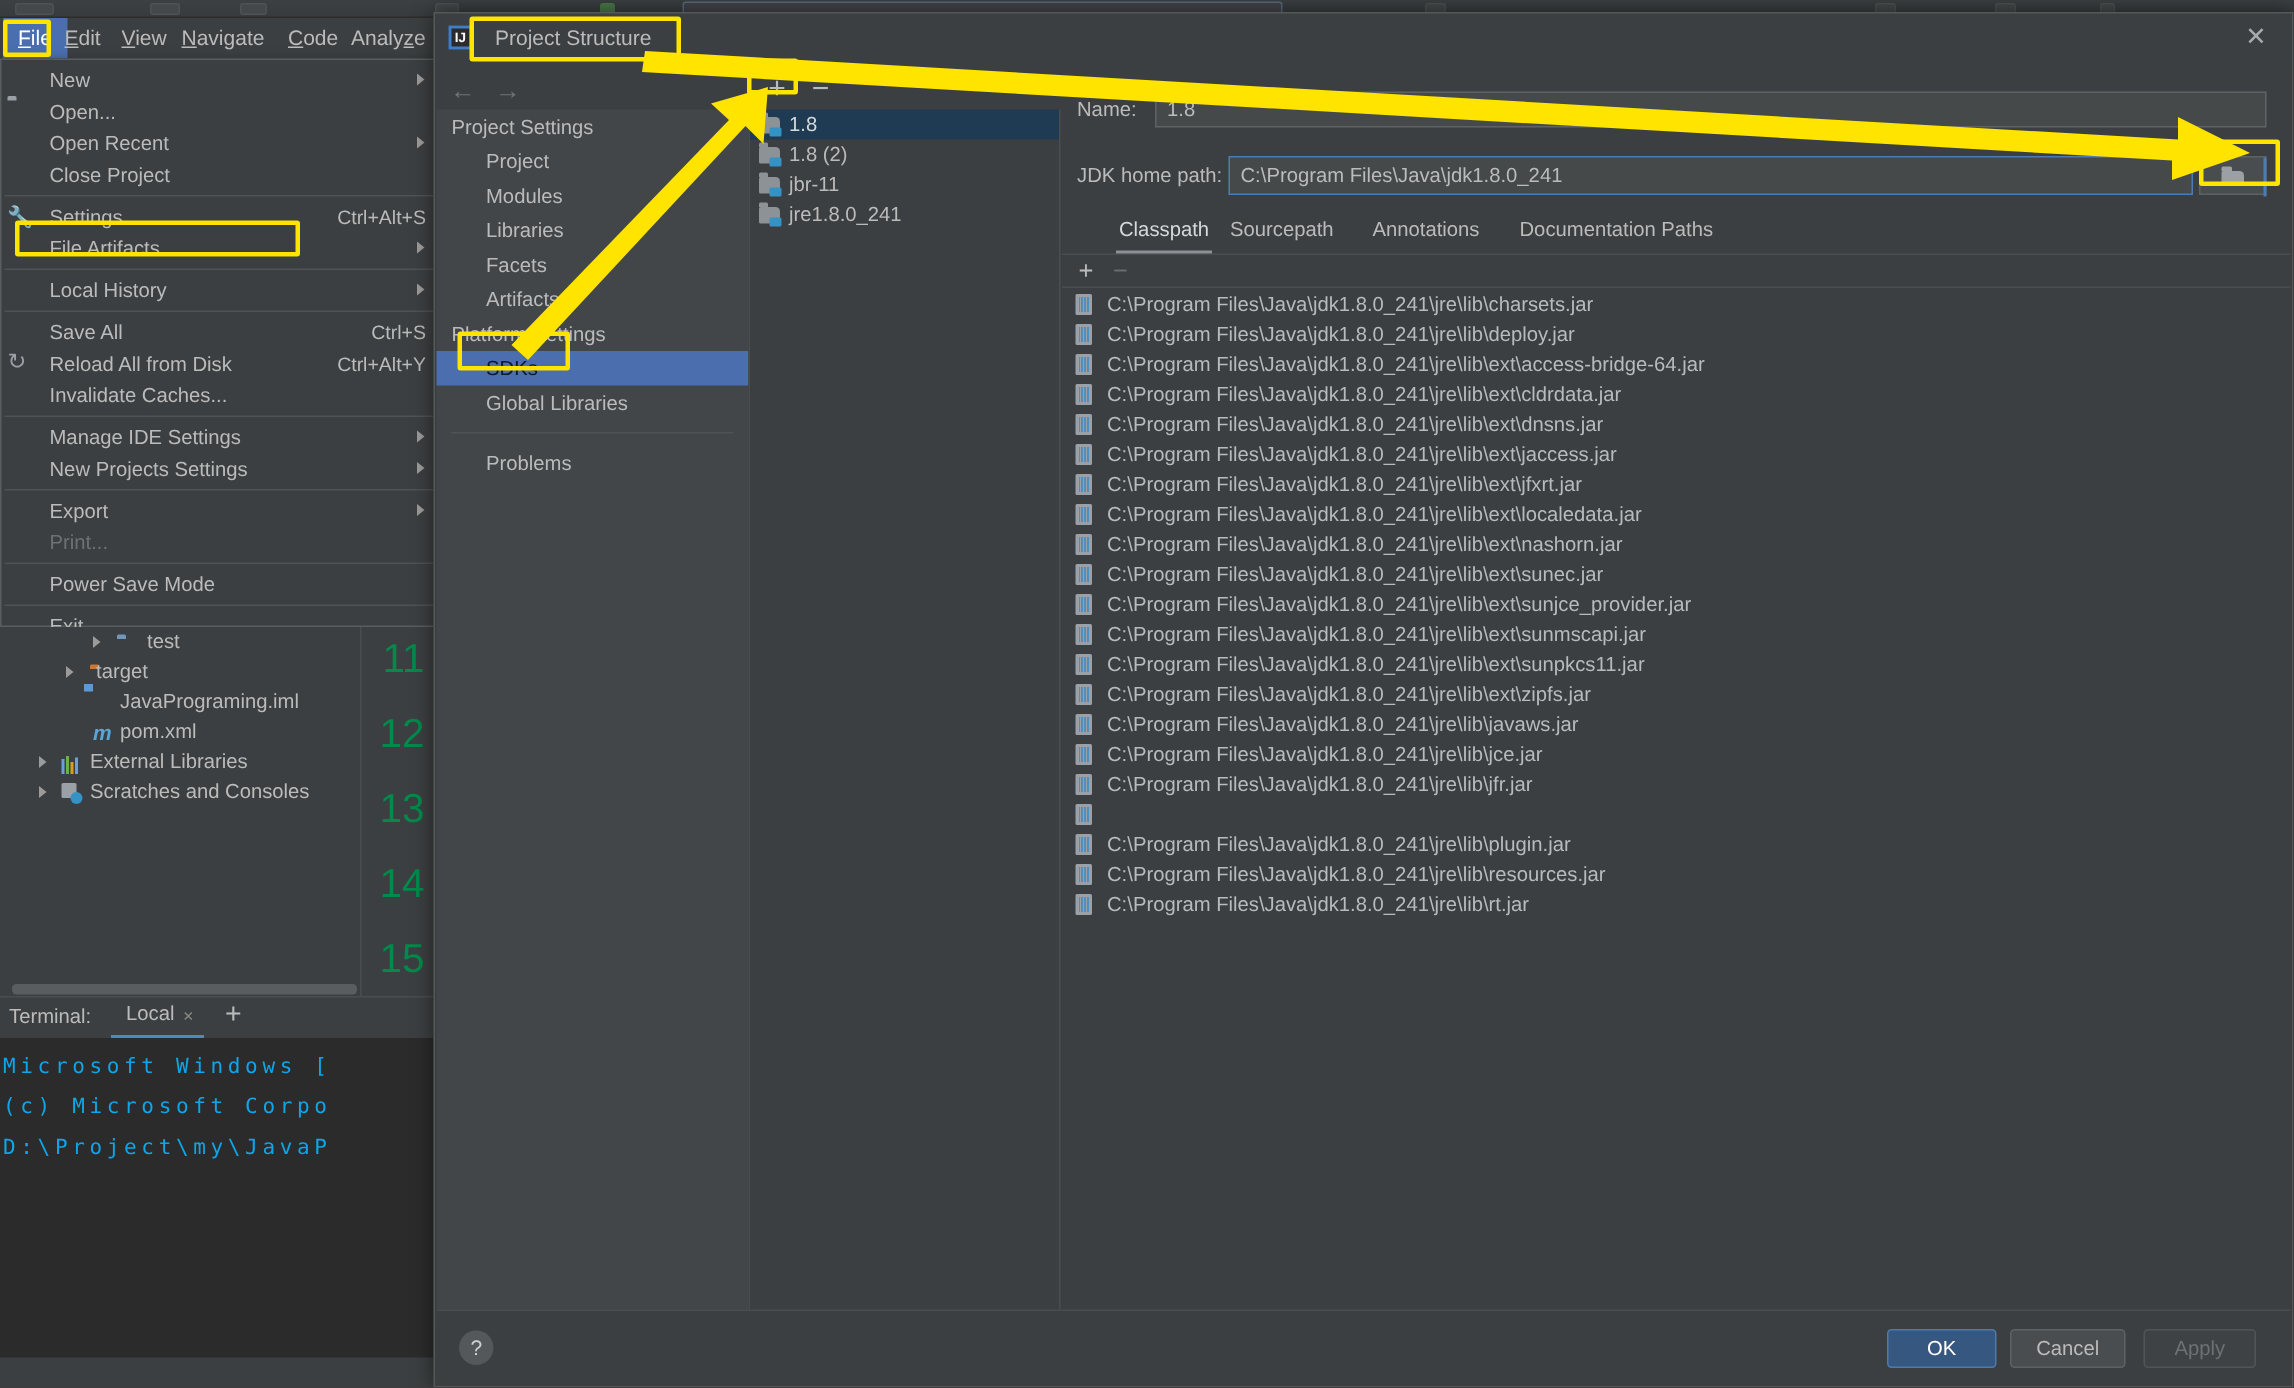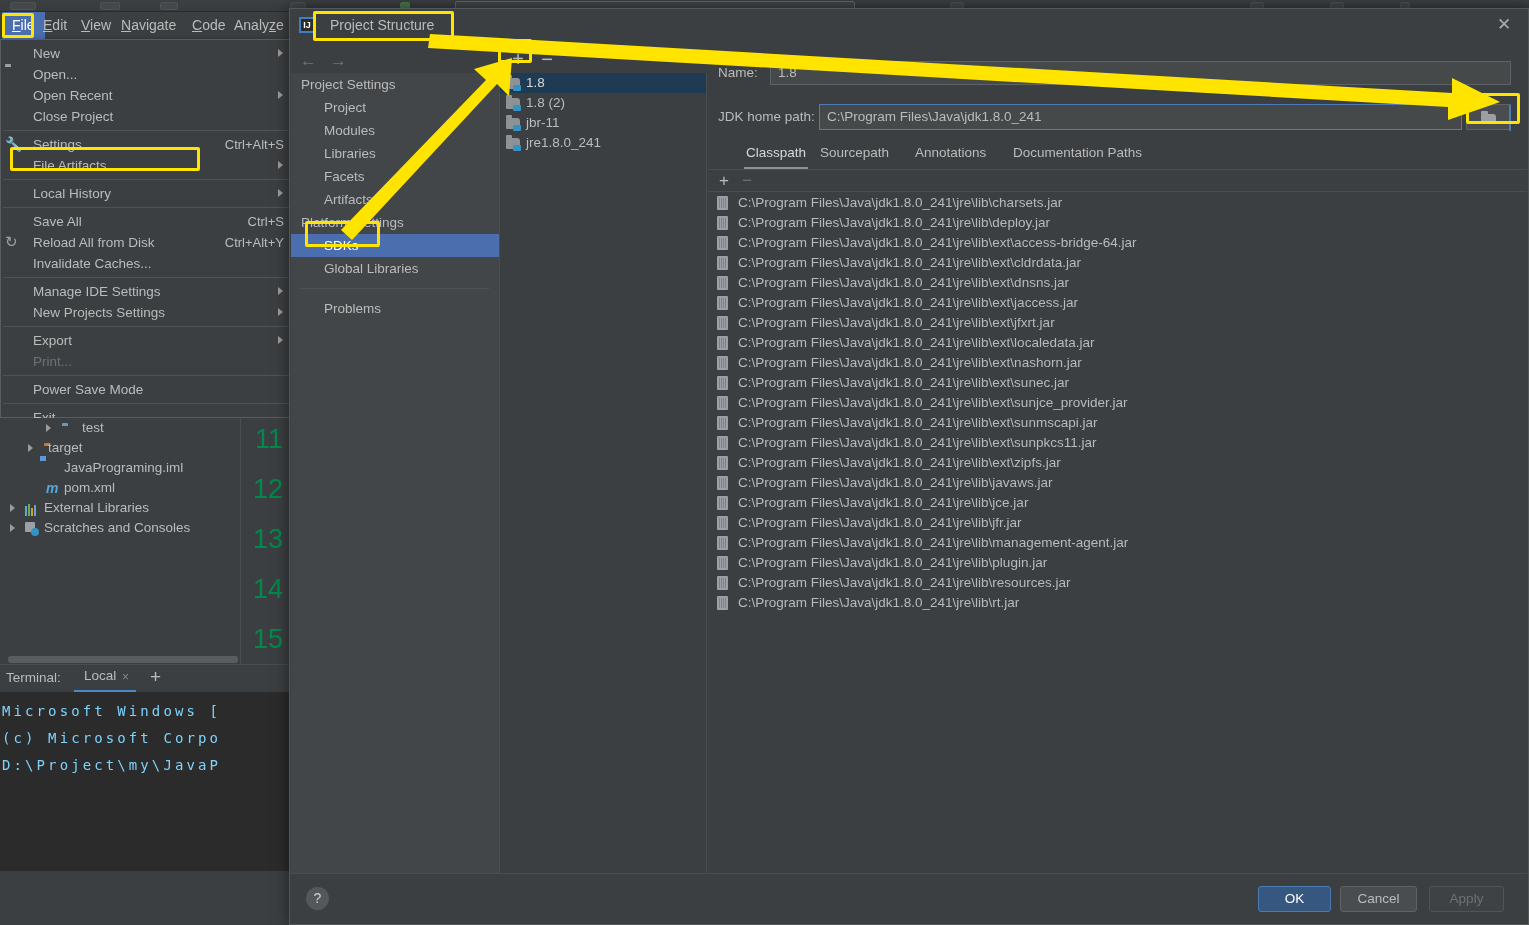--- a/index.html
+++ b/index.html
@@ -90,21 +90,21 @@
   
   .ic-reload { color:#9aa0a6; font-size:15px; line-height:14px; }
   
   .ic-print { width:13px; height:9px; margin-top:3px; background:#5c6063; border-radius:1px;}
 
   
   .proj-tree {
     position: absolute; left: 0; top: 418px; width: 289px; height: 246px;
     background: #3c3f41; font-size: 13.5px; color: #bbbbbb;
   }
-  .tree-row { position: relative; height: 20px; line-height: 20px; white-space: nowrap; }
+  .tree-row { position: relative; height: 20px; line-height: 20px; white-space: nowrap; margin-left: 16px; }
   .tree-row .chev {
     position: absolute; top: 6px; width: 0; height: 0;
     border-left: 5px solid #9b9b9b; border-top: 4px solid transparent; border-bottom: 4px solid transparent;
   }
   .tree-row .tico { position: absolute; top: 3px; width: 14px; height: 14px; }
   .tree-row .tlabel { position: absolute; top: 0; }
   .f-blue { background:#7296b8; border-radius:1px 3px 1px 1px; width:13px !important; height:10px !important; top:5px !important; position:relative;}
   .f-blue:before{content:"";position:absolute;left:0;top:-3px;width:6px;height:3px;background:#7296b8;border-radius:1px 1px 0 0;}
   .f-orange { background:#cc7832; border-radius:1px 3px 1px 1px; width:13px !important; height:10px !important; top:5px !important; position:relative;}
   .f-orange:before{content:"";position:absolute;left:0;top:-3px;width:6px;height:3px;background:#cc7832;border-radius:1px 1px 0 0;}
@@ -142,22 +142,22 @@
     background:#3c3f41; border-top:1px solid #4a4d4f; font-size:13.5px; color:#bbbbbb;
   }
   .term-head .tl { position:absolute; left:6px; top:5px; }
   .term-head .tab {
     position:absolute; left:80px; top:3px; color:#bbbbbb; padding:0 4px;
   }
   .term-head .tab-under { position:absolute; left:74px; top:25px; width:62px; height:2px; background:#4b88c7; }
   .term-head .tclose { position:absolute; left:122px; top:5px; color:#888; font-size:12px;}
   .term-head .tplus { position:absolute; left:150px; top:1px; color:#bbbbbb; font-size:19px;}
   .term-body {
-    position:absolute; left:0; top:692px; width:289px; height:179px;
-    background:#2b2b2b; color:#7dd3fc; font-family:"DejaVu Sans Mono", monospace;
+    position:absolute; left:0; top:692px; width:289px; height:213px;
+    background:#2b2b2b; color:#0ea5e9; font-family:"DejaVu Sans Mono", monospace;
     font-size:14px; letter-spacing:3.1px; padding:6px 2px; overflow:hidden;
   }
   .term-body div { height:27px; line-height:27px; white-space:nowrap;}
 
   .ide-right-bg {
     position:absolute; left:289px; top:0; width:1240px; height:925px; background:#2b2b2b;
   }
 
   
   .ps-dialog {
@@ -183,21 +183,21 @@
   .ps-nav { position:absolute; left:6px; top:42px; width:70px; height:22px; color:#6f7376; font-size:17px;}
   .ps-nav span { position:absolute; top:0; }
 
   
   .ps-left {
     position:absolute; left:1px; top:64px; width:208px; height:811px;
     background:#434649; font-size:13.5px; color:#bbbbbb;
   }
   .ps-left .grp { height:23px; line-height:23px; padding-left:10px; color:#bbbbbb; }
   .ps-left .itm { height:23px; line-height:23px; padding-left:33px; color:#bbbbbb; }
-  .ps-left .itm.sel { background:#4b6eaf; color:#ffffff; }
+  .ps-left .itm.sel { background:#4b6eaf; color:#0f172a; }
   .ps-left .hr { height:1px; background:#4f5355; margin:8px 10px; }
 
   
   .ps-mid {
     position:absolute; left:209px; top:64px; width:208px; height:811px;
     background:#3c3f41; border-left:1px solid #4a4d4f; border-right:1px solid #4a4d4f;
   }
   .sdk-row { position:relative; height:20px; line-height:20px; padding-left:26px; font-size:13.5px; color:#bbbbbb; white-space:nowrap;}
   .sdk-row.sel { background:#1f3b54; color:#d6d9db;}
   .sdk-row .sico {
@@ -566,21 +566,21 @@
         <div class="cp-row"><span class="jico"></span><span>C:\Program Files\Java\jdk1.8.0_241\jre\lib\ext\localedata.jar</span></div>
         <div class="cp-row"><span class="jico"></span><span>C:\Program Files\Java\jdk1.8.0_241\jre\lib\ext\nashorn.jar</span></div>
         <div class="cp-row"><span class="jico"></span><span>C:\Program Files\Java\jdk1.8.0_241\jre\lib\ext\sunec.jar</span></div>
         <div class="cp-row"><span class="jico"></span><span>C:\Program Files\Java\jdk1.8.0_241\jre\lib\ext\sunjce_provider.jar</span></div>
         <div class="cp-row"><span class="jico"></span><span>C:\Program Files\Java\jdk1.8.0_241\jre\lib\ext\sunmscapi.jar</span></div>
         <div class="cp-row"><span class="jico"></span><span>C:\Program Files\Java\jdk1.8.0_241\jre\lib\ext\sunpkcs11.jar</span></div>
         <div class="cp-row"><span class="jico"></span><span>C:\Program Files\Java\jdk1.8.0_241\jre\lib\ext\zipfs.jar</span></div>
         <div class="cp-row"><span class="jico"></span><span>C:\Program Files\Java\jdk1.8.0_241\jre\lib\javaws.jar</span></div>
         <div class="cp-row"><span class="jico"></span><span>C:\Program Files\Java\jdk1.8.0_241\jre\lib\jce.jar</span></div>
         <div class="cp-row"><span class="jico"></span><span>C:\Program Files\Java\jdk1.8.0_241\jre\lib\jfr.jar</span></div>
-        <div class="cp-row"><span class="jico"></span><span>C:\Program Files\Java\jdk1.8.0_241\jre\lib\management-agent.jar</span></div>
+        <div class="cp-row"><span class="jico"></span></div>
         <div class="cp-row"><span class="jico"></span><span>C:\Program Files\Java\jdk1.8.0_241\jre\lib\plugin.jar</span></div>
         <div class="cp-row"><span class="jico"></span><span>C:\Program Files\Java\jdk1.8.0_241\jre\lib\resources.jar</span></div>
         <div class="cp-row"><span class="jico"></span><span>C:\Program Files\Java\jdk1.8.0_241\jre\lib\rt.jar</span></div>
       </div>
     </div>
 
     <div class="ps-bottom">
       <div class="help">?</div>
       <div class="btn primary" style="right:196px; width:73px;">OK</div>
       <div class="btn" style="right:110px; width:77px;">Cancel</div>

